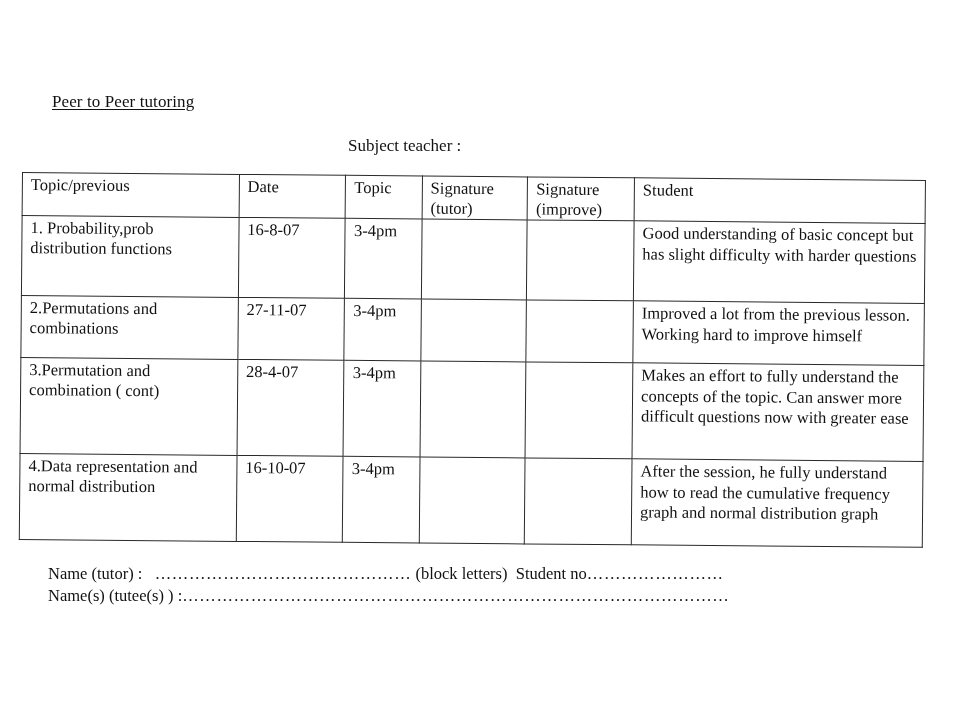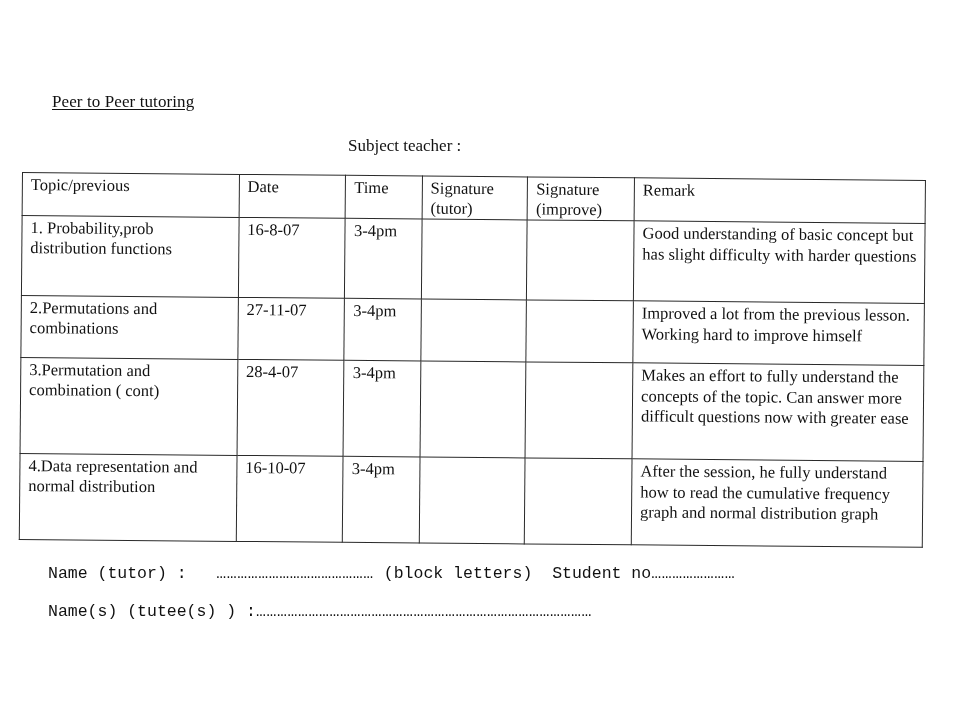--- a/index.html
+++ b/index.html
@@ -28,23 +28,23 @@
     border:1.4px solid #2a2a2a; vertical-align:top; text-align:left;
     font-weight:normal; padding:2px 8px 0 8px;
   }
   th { padding-top:2px; }
   .c1 { width:193px; } .c2 { width:95px; } .c3 { width:68px; }
   .c4 { width:94px; } .c5 { width:95px; } .c6 { width:259px; }
   .r0 { height:38px; } .r1 { height:80px; } .r2 { height:62px; }
   .r3 { height:96px; } .r4 { height:86px; }
   .remark { padding-left:8px; padding-right:4px; line-height:20.5px; }
 
-  .footer-line { position:absolute; font-size:16.5px; white-space:nowrap;font-family:Liberation Mono, monospace; }
+  .footer-line { position:absolute; font-size:16.5px; white-space:nowrap; }
   .tutor-line { left:48px; top:564px; }
-  .tutee-line { left:48px; top:602px; }
+  .tutee-line { left:48px; top:586px; }
   .dots { letter-spacing:0.6px; }
 </style>
 </head>
 <body>
 
 <div class="page">
 
   <div class="title">Peer to Peer tutoring</div>
   <div class="teacher">Subject teacher :</div>
 
@@ -55,24 +55,24 @@
           <col class="c2">
           <col class="c3">
           <col class="c4">
           <col class="c5">
           <col class="c6">
       </colgroup>
       <tbody>
           <tr class="r0">
         <th><span>Topic/previous</span></th>
         <th><span>Date</span></th>
-        <th><span>Time</span></th>
+        <th><span>Topic</span></th>
         <th><span>Signature</span><br><span>(tutor)</span></th>
         <th><span>Signature</span><br><span>(improve)</span></th>
-        <th><span>Remark</span></th>
+        <th><span>Student</span></th>
       </tr>
 
       <tr class="r1">
         <td>1. Probability,prob distribution functions</td>
         <td>16-8-07</td>
         <td>3-4pm</td>
         <td></td>
         <td></td>
         <td class="remark">Good understanding of basic concept but has slight difficulty with harder questions</td>
       </tr>

